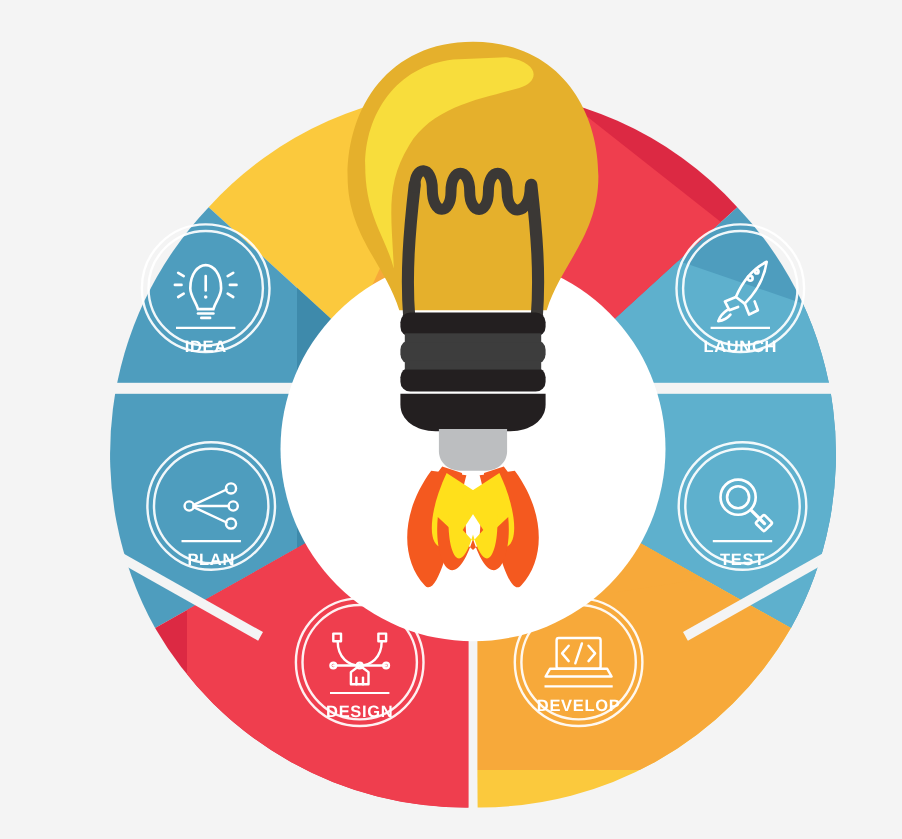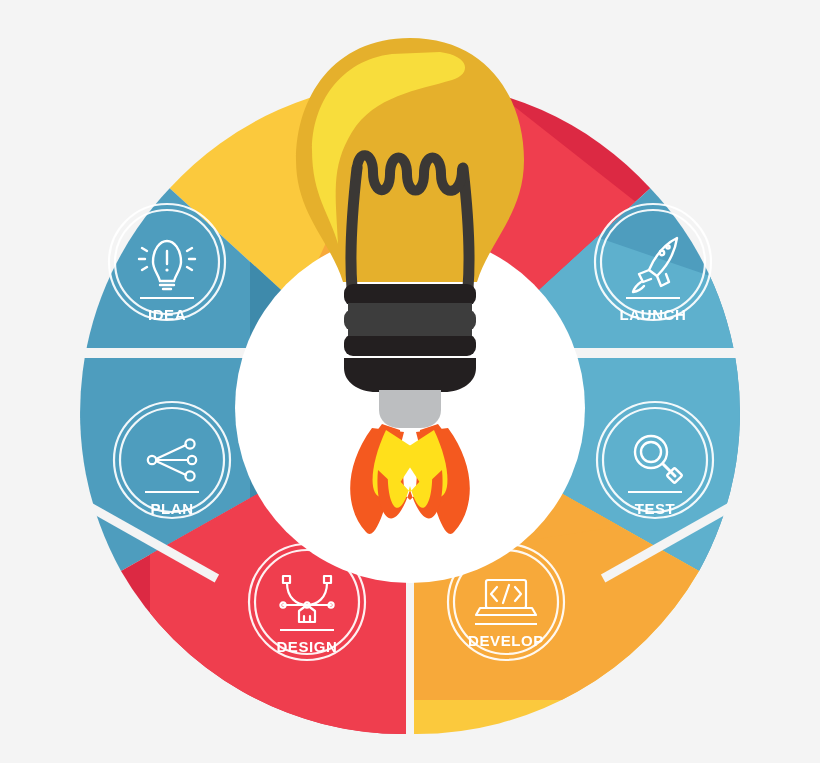--- a/index.html
+++ b/index.html
@@ -10,20 +10,21 @@
     width: 820px;
     height: 763px;
     background: #f4f4f4;
     font-family: "Liberation Sans", sans-serif;
     overflow: hidden;
   }
   #stage {
     position: relative;
     width: 728px;
     height: 763px;
+    margin-left: 20px;
   }
   svg.infographic {
     display: block;
     width: 820px;
     height: 763px;
   }
   .seg-label {
     font-family: "Liberation Sans", sans-serif;
     font-weight: bold;
     font-size: 15px;

